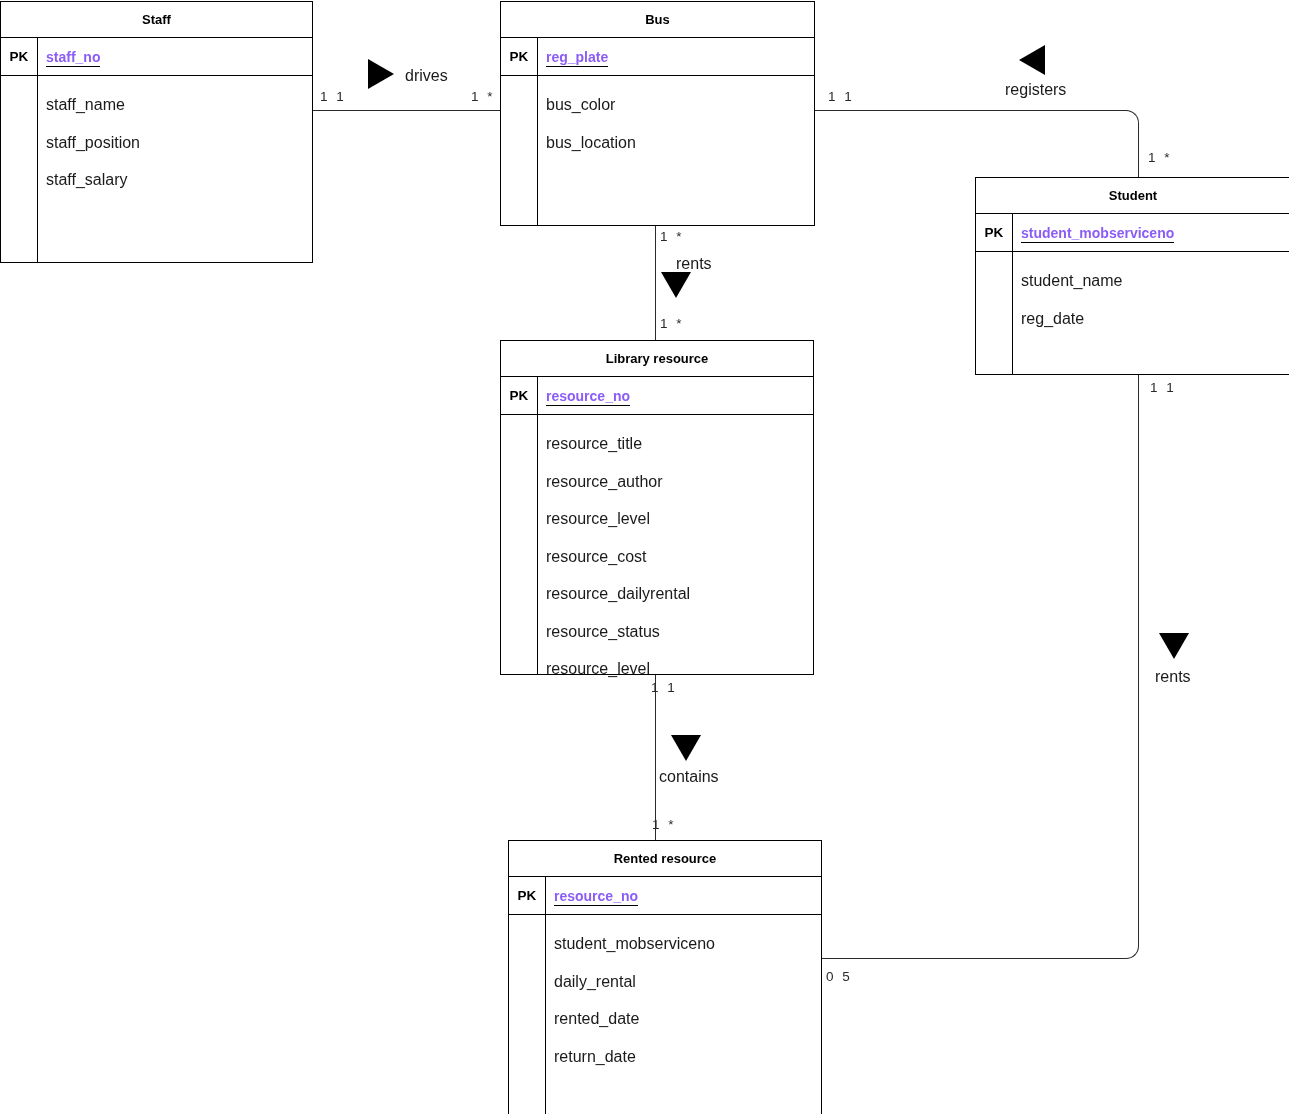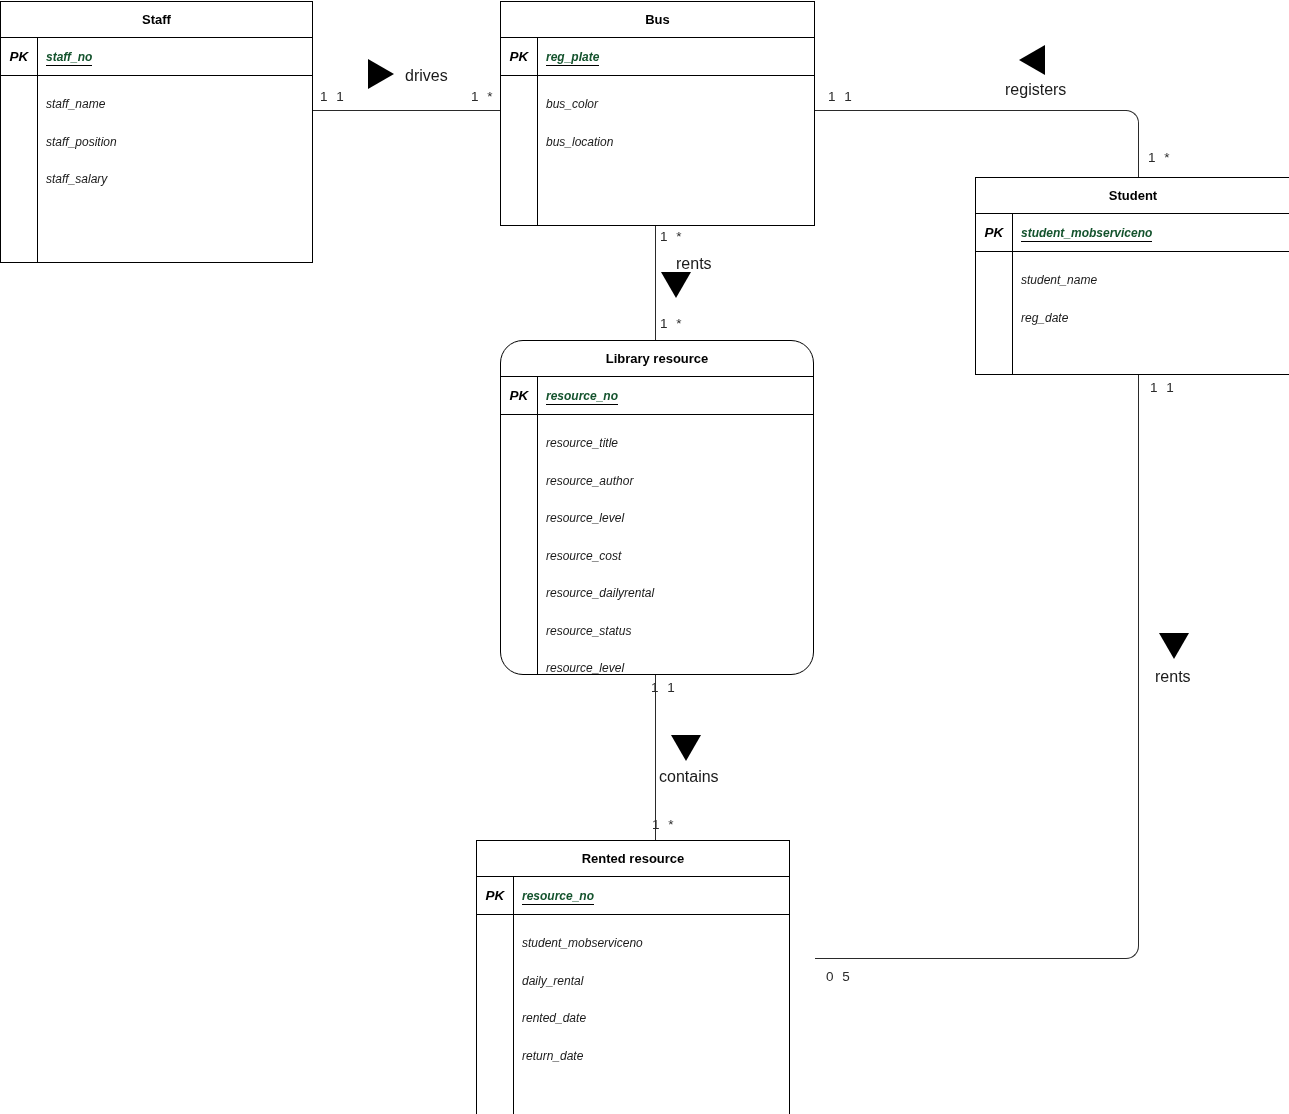--- a/index.html
+++ b/index.html
@@ -30,21 +30,20 @@
     font-size: 13px;
     font-weight: bold;
     color: #000000;
     border-bottom: 1.3px solid #000000;
     white-space: nowrap;
   }
   .entity-body {
     position: relative;
     display: flex;
     height: calc(100% - 36px);
-    font-style: italic;
   }
   .pk-col {
     box-sizing: border-box;
     width: 37px;
     flex: 0 0 37px;
     border-right: 1.3px solid #000000;
   }
   .pk-col-label {
     box-sizing: border-box;
     height: 38px;
@@ -57,38 +56,38 @@
   }
   .attr-col {
     box-sizing: border-box;
     flex: 1 1 auto;
   }
   .pk-attr {
     box-sizing: border-box;
     height: 38px;
     line-height: 38px;
     padding-left: 8px;
-    font-size: 12px;
+    font-size: 14px;
     font-weight: bold;
-    color: #14532d;
+    color: #8b5cf6;
     border-bottom: 1.3px solid #000000;
     white-space: nowrap;
   }
   .pk-attr span {
     border-bottom: 1.4px solid #000000;
     padding-bottom: 1px;
   }
   .attr-list {
     padding-top: 10px;
   }
   .attr {
     height: 37.5px;
     line-height: 37.5px;
     padding-left: 8px;
-    font-size: 12px;
+    font-size: 16px;
     color: #1a1a1a;
     white-space: nowrap;
   }
   
   .edge-h {
     position: absolute;
     height: 0;
     border-top: 1.3px solid #2a2a2a;
   }
   .edge-v {
@@ -229,42 +228,42 @@
       <div class="attr-col">
         <div class="pk-attr"><span>student_mobserviceno</span></div>
         <div class="attr-list">
           <div class="attr">student_name</div>
           <div class="attr">reg_date</div>
         </div>
       </div>
     </div>
   </div>
 
-  <div class="entity" style="left:500px; top:340px; width:314px; height:335px;border-radius:23px;">
+  <div class="entity" style="left:500px; top:340px; width:314px; height:335px;">
     <div class="entity-title">Library resource</div>
     <div class="entity-body">
       <div class="pk-col">
         <div class="pk-col-label">PK</div>
       </div>
       <div class="attr-col">
         <div class="pk-attr"><span>resource_no</span></div>
         <div class="attr-list">
           <div class="attr">resource_title</div>
           <div class="attr">resource_author</div>
           <div class="attr">resource_level</div>
           <div class="attr">resource_cost</div>
           <div class="attr">resource_dailyrental</div>
           <div class="attr">resource_status</div>
           <div class="attr">resource_level</div>
         </div>
       </div>
     </div>
   </div>
 
-  <div class="entity" style="left:476px; top:840px; width:314px; height:275px;">
+  <div class="entity" style="left:508px; top:840px; width:314px; height:275px;">
     <div class="entity-title">Rented resource</div>
     <div class="entity-body">
       <div class="pk-col">
         <div class="pk-col-label">PK</div>
       </div>
       <div class="attr-col">
         <div class="pk-attr"><span>resource_no</span></div>
         <div class="attr-list">
           <div class="attr">student_mobserviceno</div>
           <div class="attr">daily_rental</div>

